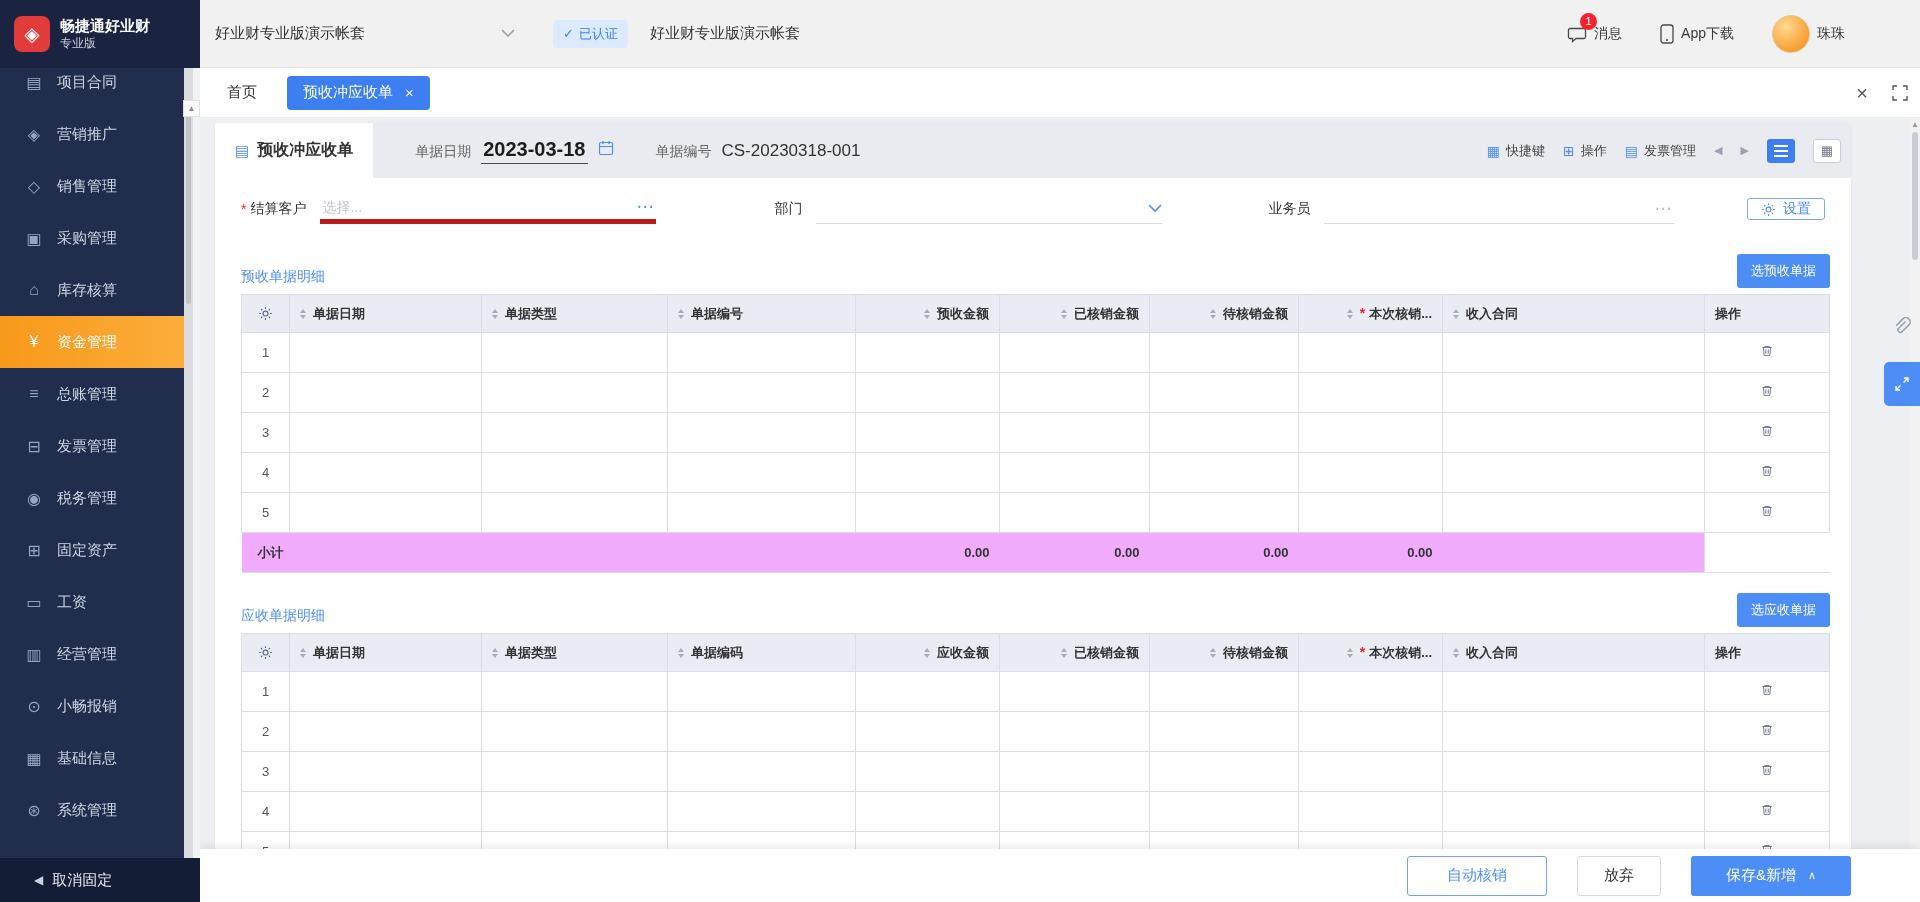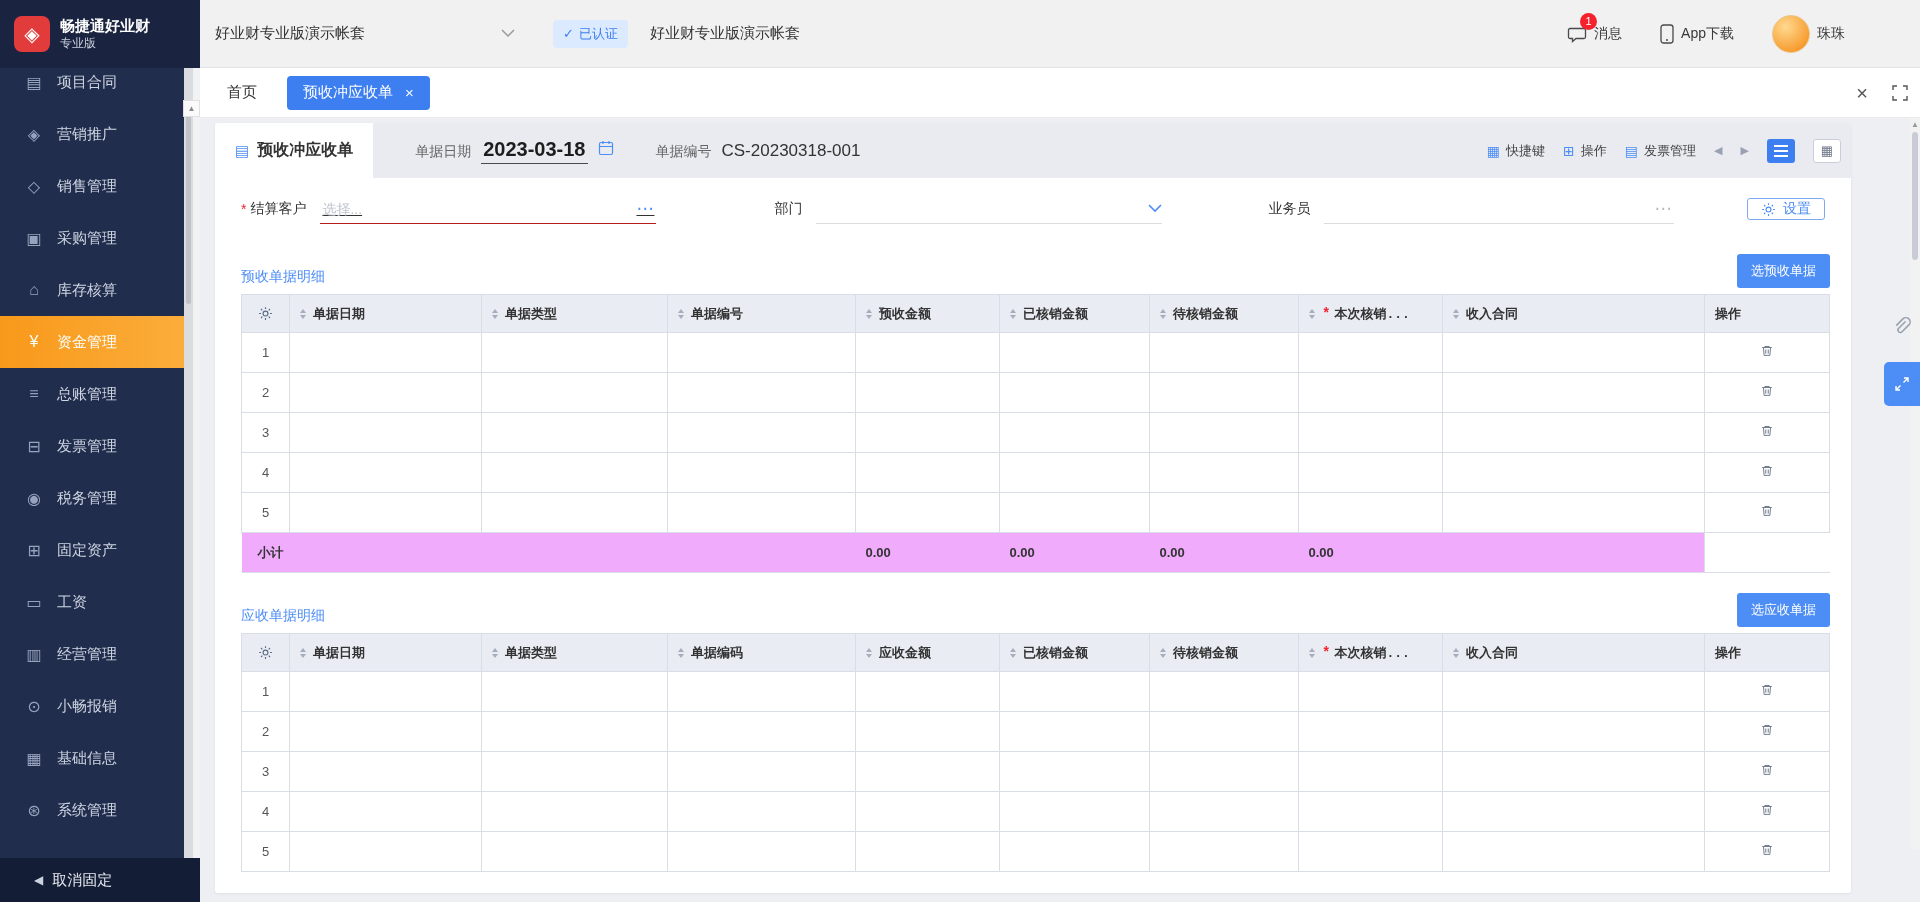--- a/index.html
+++ b/index.html
@@ -76,21 +76,21 @@
   .vt{width:28px;height:24px;border-radius:3px;display:flex;align-items:center;justify-content:center;cursor:pointer;}
   .vt.on{background:#3D7FF0;}
   .vt.on .bars{width:14px;height:12px;background:repeating-linear-gradient(#fff 0 2px,transparent 2px 5px);}
   .vt.off{background:#fff;border:1px solid #C9CFDA;color:#6B7487;font-size:13px;}
 
   
   .form-row{height:62px;display:flex;align-items:center;padding:0 26px;}
   .fr-label{font-size:14px;color:#333;}
   .req{color:#F5222D;margin-right:4px;font-size:14px;}
   .ufield{display:flex;align-items:center;height:30px;margin-left:14px;position:relative;}
-  .uf-customer{width:336px;border-bottom:1px solid #b91c1c;text-decoration:underline;}
+  .uf-customer{width:336px;border-bottom:5px solid #b91c1c;}
   .uf-plain{border-bottom:1px solid #DCDCDC;}
   .ufield input{flex:1;border:none;outline:none;background:transparent;font-size:14px;color:#333;
     font-family:inherit;}
   .ufield input::placeholder{color:#BFC4CE;}
   .more{font-size:17px;letter-spacing:1px;cursor:pointer;line-height:1;padding:0 2px;}
   .more.blue{color:#4C8DF6;}
   .more.gray{color:#B6BAC2;}
   .btn-settings{margin-left:auto;display:flex;align-items:center;gap:7px;background:#fff;border:1px solid #7FA8F3;
     color:#4C8DF6;font-size:14px;border-radius:3px;padding:1px 13px;cursor:pointer;font-family:inherit;}
 
@@ -98,34 +98,34 @@
   .section-head{display:flex;align-items:flex-end;justify-content:space-between;padding:0 21px 0 26px;
     margin-top:10px;height:38px;}
   .section-title{color:#4C8DF6;font-size:14px;padding-bottom:2px;}
   .btn-blue{background:#4C8DF6;color:#fff;border:none;border-radius:3px;font-size:13px;padding:8px 14px;
     cursor:pointer;font-family:inherit;}
   table.grid{border-collapse:collapse;table-layout:fixed;width:1588px;margin:6px 22px 0 26px;}
   .grid th,.grid td{border:1px solid #D9DEE6;padding:0 10px;font-size:13px;}
   .grid thead th{height:38px;background:#E9ECF2;color:#333;font-weight:bold;text-align:left;cursor:pointer;}
   .grid tbody td{height:40px;background:#fff;}
   .hwrap{display:flex;align-items:center;gap:7px;}
-  .hwrap.between{justify-content:flex-start;font-family:Liberation Mono, monospace;}
+  .hwrap.between{justify-content:flex-end;}
   .sort{display:inline-flex;flex-direction:column;gap:2px;}
   .sort i{width:0;height:0;border-left:3.5px solid transparent;border-right:3.5px solid transparent;display:block;}
   .sort .up{border-bottom:4px solid #A6AEBE;}
   .sort .dn{border-top:4px solid #A6AEBE;}
   th.c-gear,td.c-gear{text-align:center;padding:0;}
   th.c-op{text-align:center;}
   td.c-op{text-align:center;}
   td.rownum{text-align:center;color:#555;}
   .gear-wrap{display:flex;align-items:center;justify-content:center;color:#5B6B85;}
   .trash{display:inline-flex;cursor:pointer;}
   tr.subtotal td{background:#f0abfc;border-left:none;border-right:none;font-weight:bold;color:#333;}
   tr.subtotal td.st-label{text-align:left;padding-left:16px;font-size:13px;}
-  tr.subtotal td.st-val{text-align:left;}
+  tr.subtotal td.st-val{text-align:right;}
   tr.subtotal td.c-op{background:#fff;border-left:1px solid #D9DEE6;}
   .sec2{margin-top:16px;}
 
   
   .footer{position:absolute;left:0;right:0;bottom:0;height:53px;background:#fff;z-index:3;
     box-shadow:0 -3px 8px rgba(0,0,0,.08);display:flex;align-items:center;justify-content:flex-end;
     gap:30px;padding-right:69px;}
   .btn-auto{width:140px;height:40px;background:#fff;border:1px solid #6FA1F7;color:#4C8DF6;border-radius:3px;
     font-size:15px;cursor:pointer;font-family:inherit;}
   .btn-discard{width:84px;height:40px;background:#fff;border:1px solid #D9D9D9;color:#333;border-radius:3px;
@@ -801,13 +801,21 @@
           <path d="M6.5 9.5L2 14M2 10v4h4"></path>
         </g>
       </svg>
   </span>
 
   <div class="vscroll">
     <div class="arrow">▲</div>
     <div class="thumb"></div>
   </div>
 
+  <div class="footer">
+    <button class="btn-auto">自动核销</button>
+    <button class="btn-discard">放弃</button>
+    <button class="btn-save">
+      <span>保存&amp;新增</span>
+      <span class="caret">∧</span>
+    </button>
+  </div>
 </div>
 
 </body></html>

